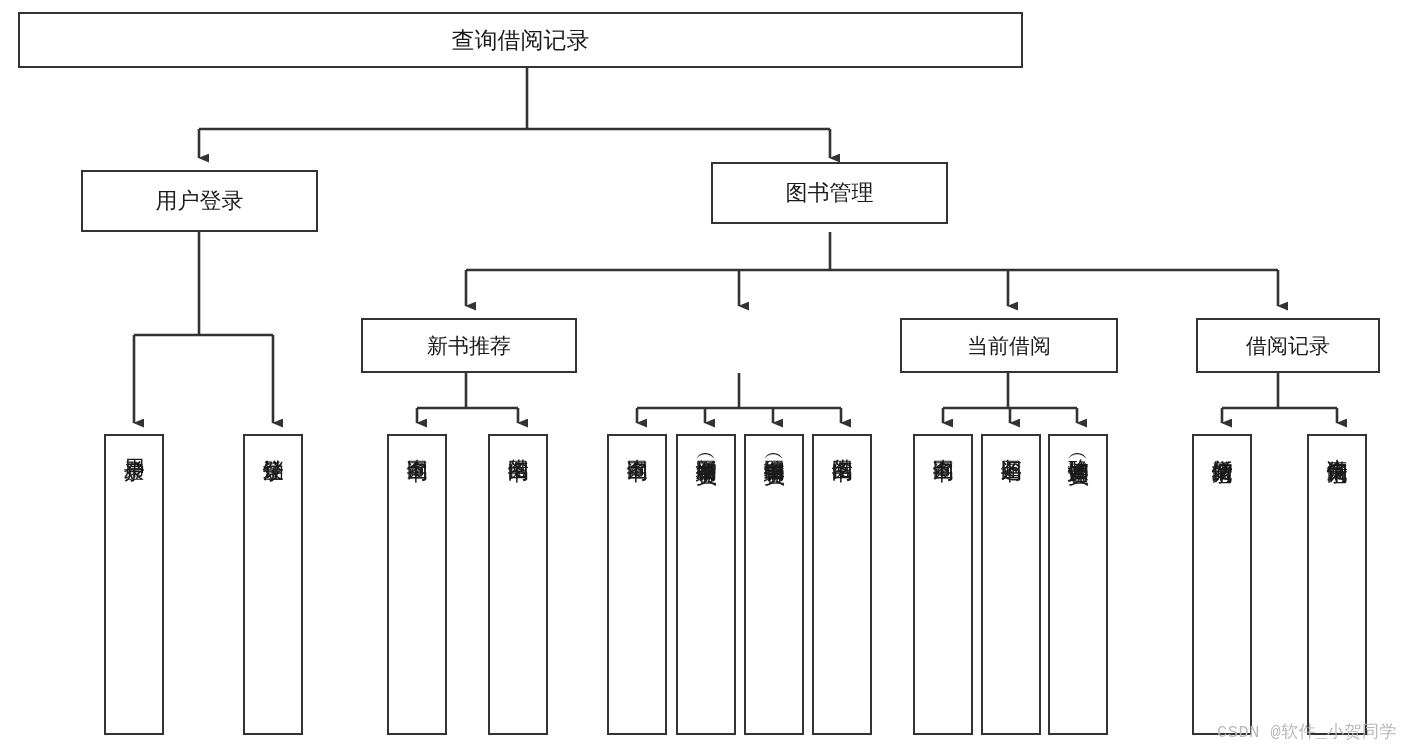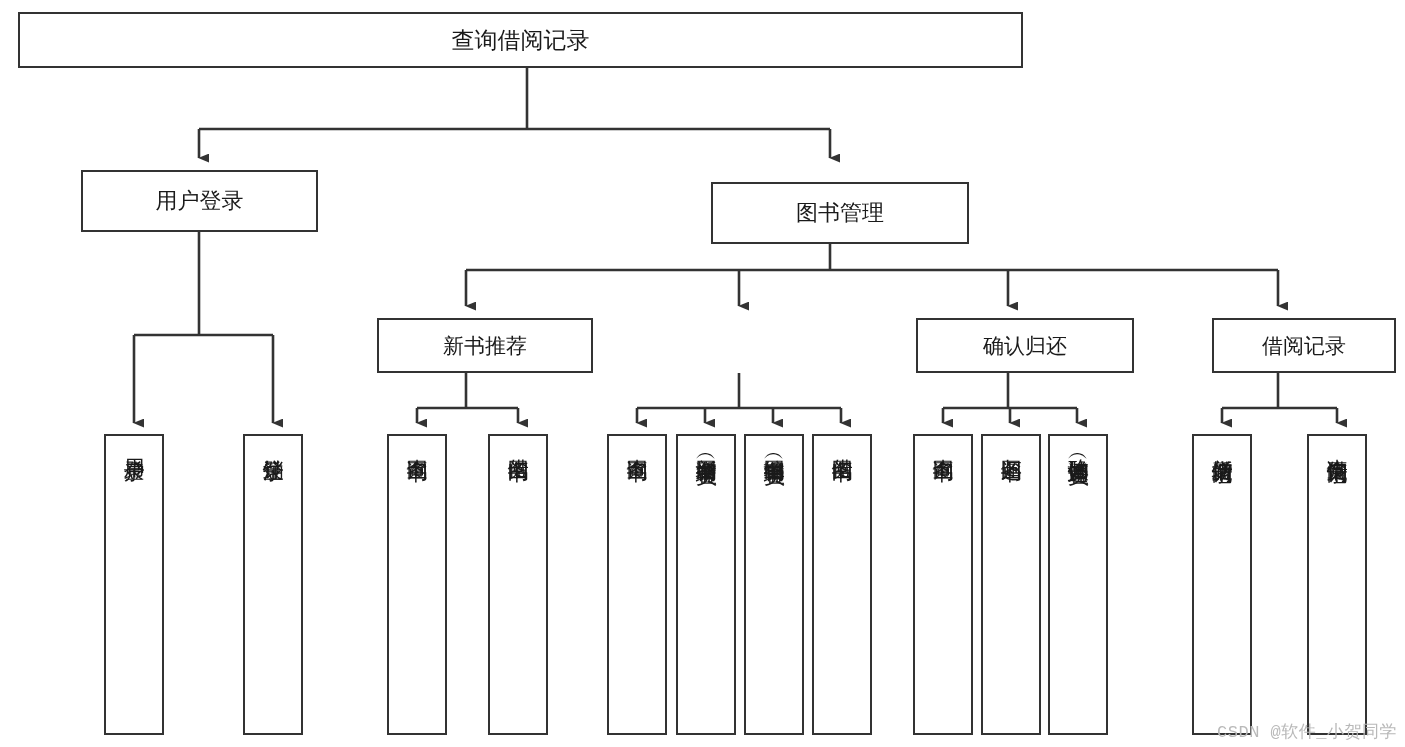--- a/index.html
+++ b/index.html
@@ -37,21 +37,20 @@
     color: #1a1a1a;
   }
   .node.root {
     font-size: 23px;
   }
   .node.level1 {
     font-size: 22px;
   }
   .node.level2 {
     font-size: 21px;
-    margin-left: 16px;
   }
   .node.leaf {
     font-size: 21px;
     writing-mode: vertical-rl;
     text-orientation: upright;
     line-height: 1.08;
     letter-spacing: 1px;
     padding-top: 6px;
     padding-bottom: 6px;
     justify-content: flex-start;
@@ -130,29 +129,29 @@
     </g>
   </svg>
 
   <div class="node root" style="left:18px; top:12px; width:1005px; height:56px;">
     <span class="label">查询借阅记录</span>
   </div>
 
   <div class="node level1" style="left:81px; top:170px; width:237px; height:62px;">
     <span class="label">用户登录</span>
   </div>
-  <div class="node level1" style="left:711px; top:182px; width:258px; height:62px;">
+  <div class="node level1" style="left:711px; top:162px; width:237px; height:62px;">
     <span class="label">图书管理</span>
   </div>
 
   <div class="node level2" style="left:361px; top:318px; width:216px; height:55px;">
     <span class="label">新书推荐</span>
   </div>
   <div class="node level2" style="left:900px; top:318px; width:218px; height:55px;">
-    <span class="label">确认归还</span>
+    <span class="label">当前借阅</span>
   </div>
   <div class="node level2" style="left:1196px; top:318px; width:184px; height:55px;">
     <span class="label">借阅记录</span>
   </div>
 
   <div class="node leaf" style="left:104px; top:434px; width:60px; height:301px;">
     <span class="label">用户登录</span>
   </div>
   <div class="node leaf" style="left:243px; top:434px; width:60px; height:301px;">
     <span class="label">注销登录</span>

